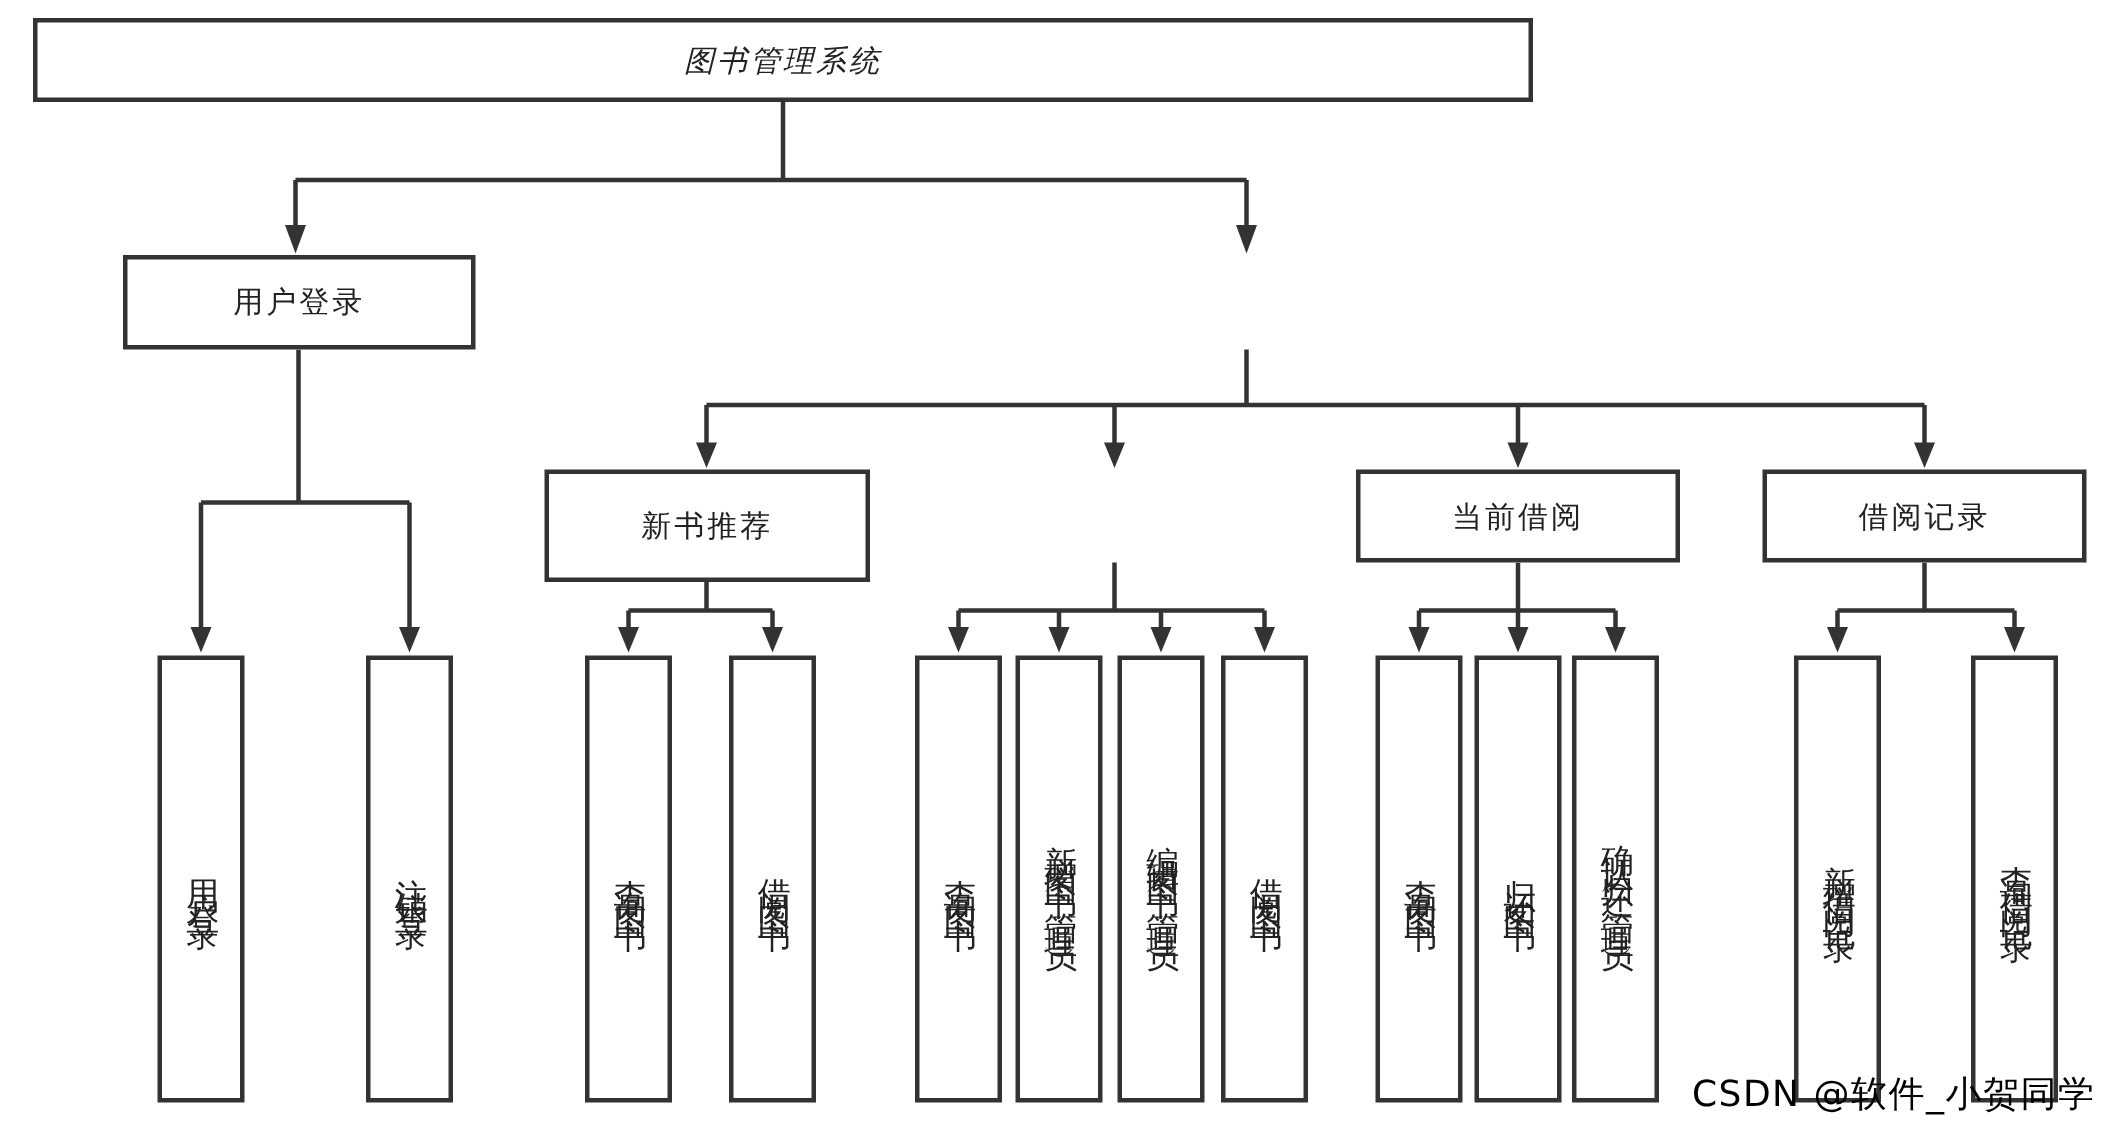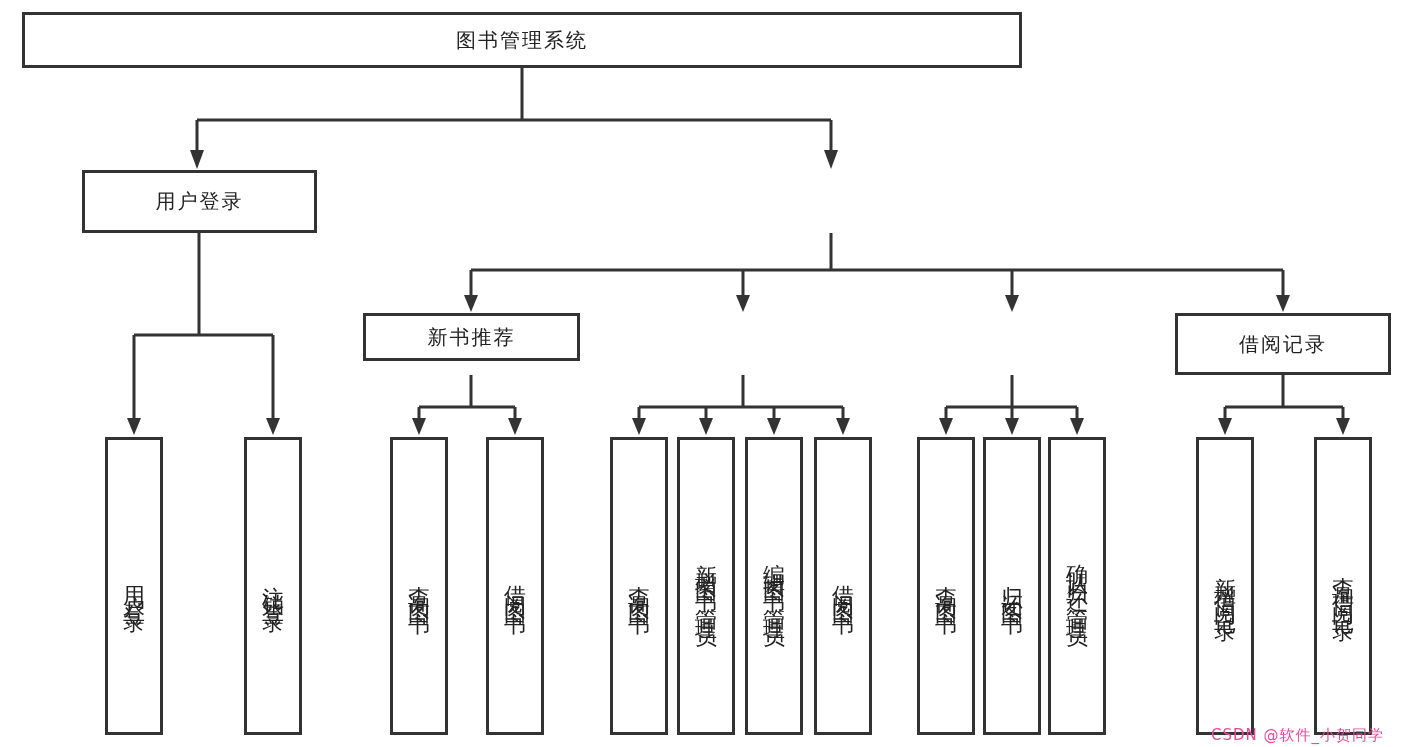--- a/index.html
+++ b/index.html
@@ -41,24 +41,24 @@
   .v-node span {
     writing-mode: vertical-rl;
     text-orientation: mixed;
     font-size: 22px;
     letter-spacing: 9px;
     line-height: 1.1;
     white-space: nowrap;
   }
   .watermark {
     position: absolute;
-    right: 21px;
+    right: 8px;
     bottom: 2px;
-    font-size: 15px;
-    color: #ec4899;
+    font-size: 24px;
+    color: #000000;
     letter-spacing: 1px;
     white-space: nowrap;
   }
 </style>
 </head>
 <body>
 
 <div class="canvas">
 
   <svg class="connectors" viewBox="0 0 1405 747" xmlns="http://www.w3.org/2000/svg">
@@ -101,30 +101,33 @@
 
       <polygon points="939,418 953,418 946,435"></polygon>
       <polygon points="1005,418 1019,418 1012,435"></polygon>
       <polygon points="1070,418 1084,418 1077,435"></polygon>
 
       <polygon points="1218,418 1232,418 1225,435"></polygon>
       <polygon points="1336,418 1350,418 1343,435"></polygon>
     </g>
   </svg>
 
-  <div class="node h-node" style="left:22px; top:12px; width:1000px; height:56px;">
+  <div class="node h-node" style="left:22px; top:12px; width:1000px; height:56px;font-style:italic;">
     <span>图书管理系统</span>
   </div>
 
   <div class="node h-node" style="left:82px; top:170px; width:235px; height:63px;">
     <span>用户登录</span>
   </div>
 
-  <div class="node h-node" style="left:363px; top:313px; width:217px; height:48px;">
+  <div class="node h-node" style="left:363px; top:313px; width:217px; height:75px;">
     <span>新书推荐</span>
+  </div>
+  <div class="node h-node" style="left:904px; top:313px; width:216px; height:62px;">
+    <span>当前借阅</span>
   </div>
   <div class="node h-node" style="left:1175px; top:313px; width:216px; height:62px;">
     <span>借阅记录</span>
   </div>
 
   <div class="node v-node" style="left:105px; top:437px; width:58px; height:298px;">
     <span>用户登录</span>
   </div>
   <div class="node v-node" style="left:244px; top:437px; width:58px; height:298px;">
     <span>注销登录</span>

